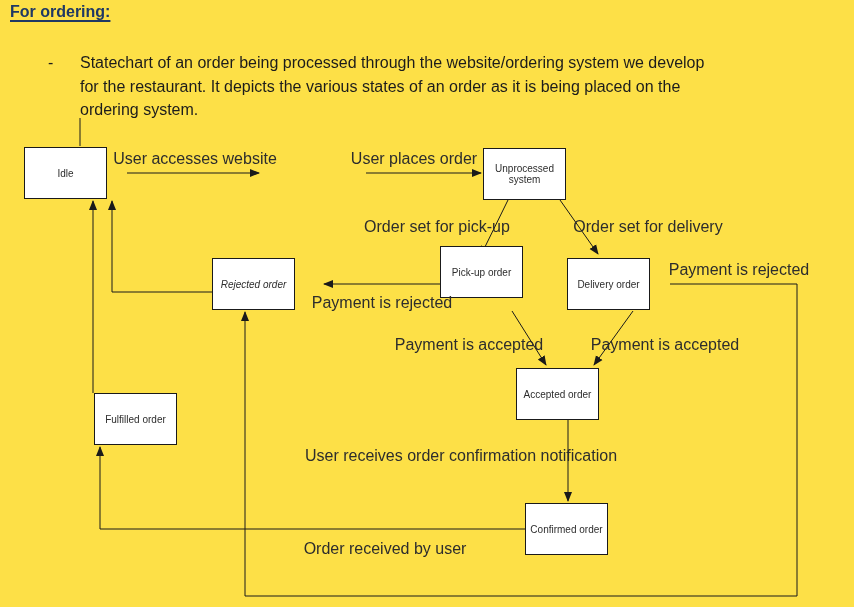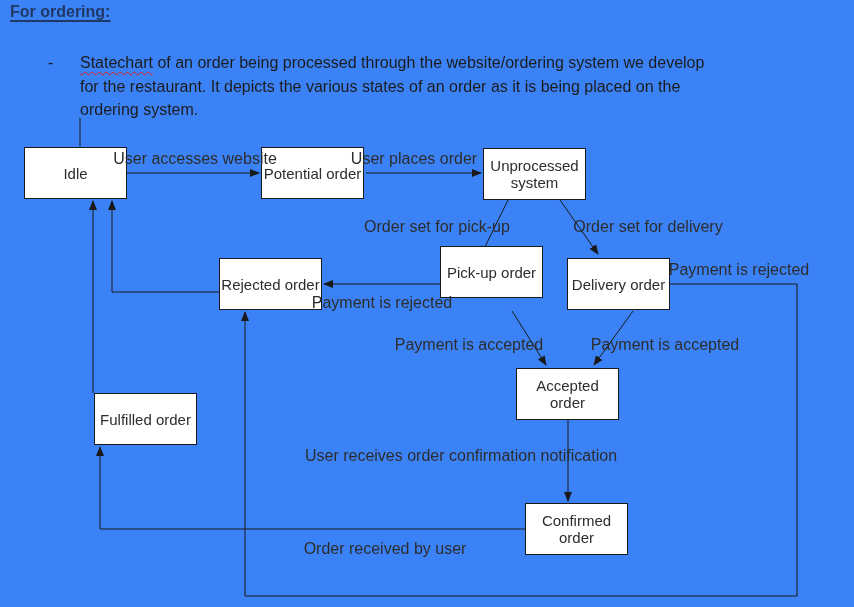--- a/index.html
+++ b/index.html
@@ -1,20 +1,20 @@
 <!DOCTYPE html>
 <html><head>
 <meta charset="utf-8">
 <style>
   html, body { margin: 0; padding: 0; background: #ffffff; }
   .page {
     position: relative;
     width: 854px;
     height: 607px;
-    background: #3b82f6;
+    background: #fde047;
     font-family: "Liberation Sans", sans-serif;
     overflow: hidden;
   }
   
   .heading {
     position: absolute;
     left: 10px;
     top: 3px;
     font-size: 16px;
     font-weight: bold;
@@ -34,45 +34,44 @@
   .para {
     position: absolute;
     left: 80px;
     top: 51px;
     font-size: 16px;
     color: #1c1c1c;
     line-height: 23.5px;
     white-space: nowrap;
   }
   .squiggle {
-    text-decoration: underline;
     text-decoration-style: wavy;
     text-decoration-color: #e02020;
     text-decoration-thickness: 1px;
     text-underline-offset: 3px;
   }
   
   .edges-svg {
     position: absolute;
     left: 0; top: 0;
     width: 854px; height: 607px;
     pointer-events: none;
   }
   .node {
     position: absolute;
     box-sizing: border-box;
-    width: 103px;
+    width: 83px;
     height: 52px;
     border: 1px solid #1a1a1a;
     background: #ffffff;
     display: flex;
     align-items: center;
     justify-content: center;
     text-align: center;
-    font-size: 15px;
+    font-size: 10px;
     color: #2d2d2d;
   }
   .elabel {
     position: absolute;
     font-size: 16px;
     color: #2d2d2d;
     white-space: nowrap;
     transform: translateX(-50%);
   }
 </style>
@@ -107,23 +106,22 @@
       <line x1="93" y1="393" x2="93" y2="201" marker-end="url(#arr)"></line>
       <line x1="512" y1="311" x2="546" y2="365" marker-end="url(#arr)"></line>
       <line x1="633" y1="311" x2="594" y2="365" marker-end="url(#arr)"></line>
       <polyline points="670,284 797,284 797,596 245,596 245,312" marker-end="url(#arr)"></polyline>
       <line x1="568" y1="420" x2="568" y2="501" marker-end="url(#arr)"></line>
       <polyline points="525,529 100,529 100,447" marker-end="url(#arr)"></polyline>
     </g>
   </svg>
 
   <div class="node" style="left:24px;  top:147px;">Idle</div>
-  <div class="node" style="left:261px; top:147px;">Potential order</div>
   <div class="node" style="left:483px; top:148px;">Unprocessed system</div>
-  <div class="node" style="left:219px; top:258px;">Rejected order</div>
+  <div class="node" style="left:212px; top:258px;font-style:italic;">Rejected order</div>
   <div class="node" style="left:440px; top:246px;">Pick-up order</div>
   <div class="node" style="left:567px; top:258px;">Delivery order</div>
   <div class="node" style="left:516px; top:368px;">Accepted order</div>
   <div class="node" style="left:50px;  top:393px;margin-left:44px;">Fulfilled order</div>
   <div class="node" style="left:525px; top:503px;">Confirmed order</div>
 
   <div class="elabel" style="left:195px; top:150px;">User accesses website</div>
   <div class="elabel" style="left:414px; top:150px;">User places order</div>
   <div class="elabel" style="left:437px; top:218px;">Order set for pick-up</div>
   <div class="elabel" style="left:640px; top:218px;padding-left:16px;">Order set for delivery</div>

